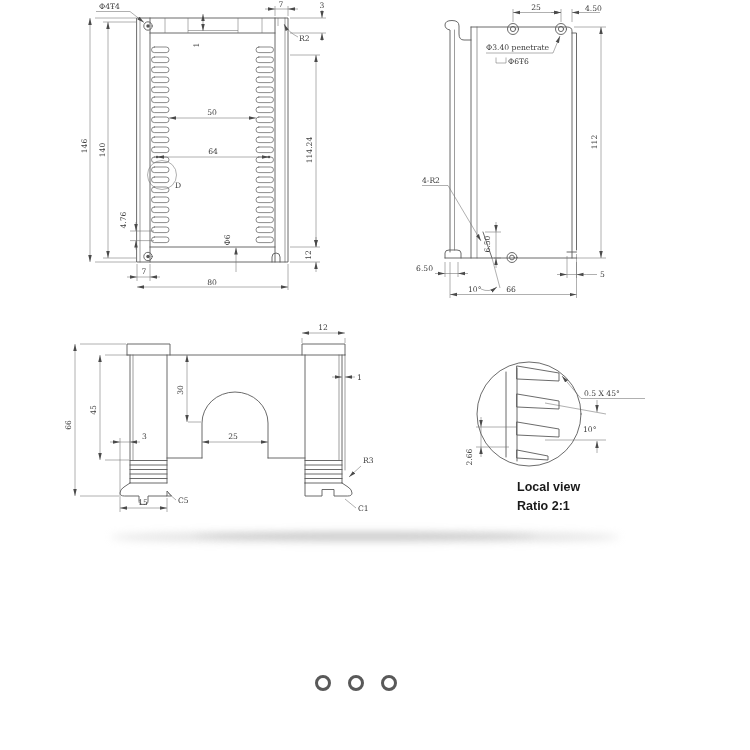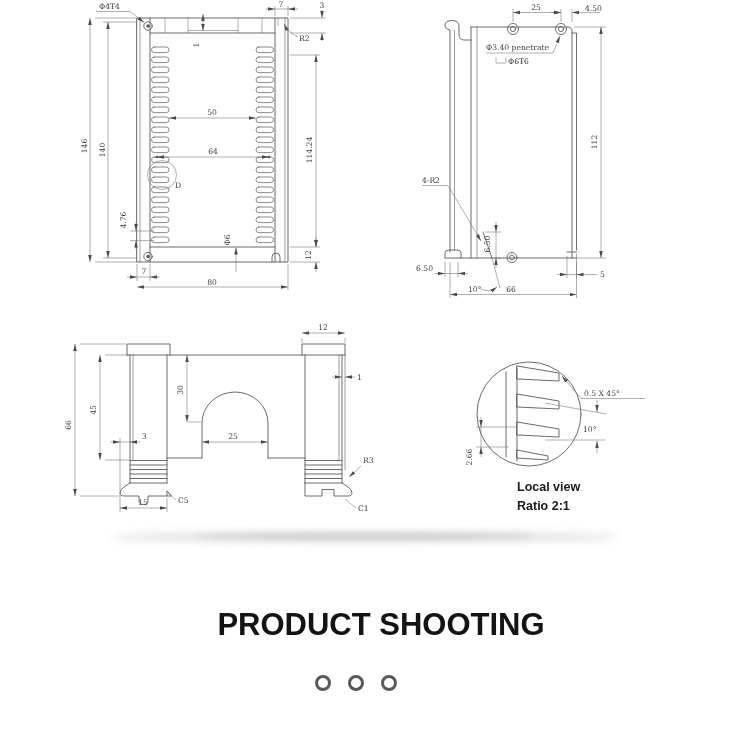--- a/index.html
+++ b/index.html
@@ -258,21 +258,20 @@
       <text class="cap" x="517" y="510">Ratio 2:1</text>
     </g>
   </g>
 
   <g>
     <ellipse cx="365" cy="537" rx="255" ry="5" fill="#bdbdbd" opacity="0.5" style="filter:blur(4px)"></ellipse>
     <ellipse cx="365" cy="536" rx="170" ry="3.5" fill="#ababab" opacity="0.35" style="filter:blur(3px)"></ellipse>
   </g>
 </svg>
 
-<div class="product-heading">PRODUCT SHOOTING</div>
 
 <div class="dots">
   <span class="dot"></span>
   <span class="dot"></span>
   <span class="dot"></span>
 </div>
 
 </div>
 
 </body></html>

